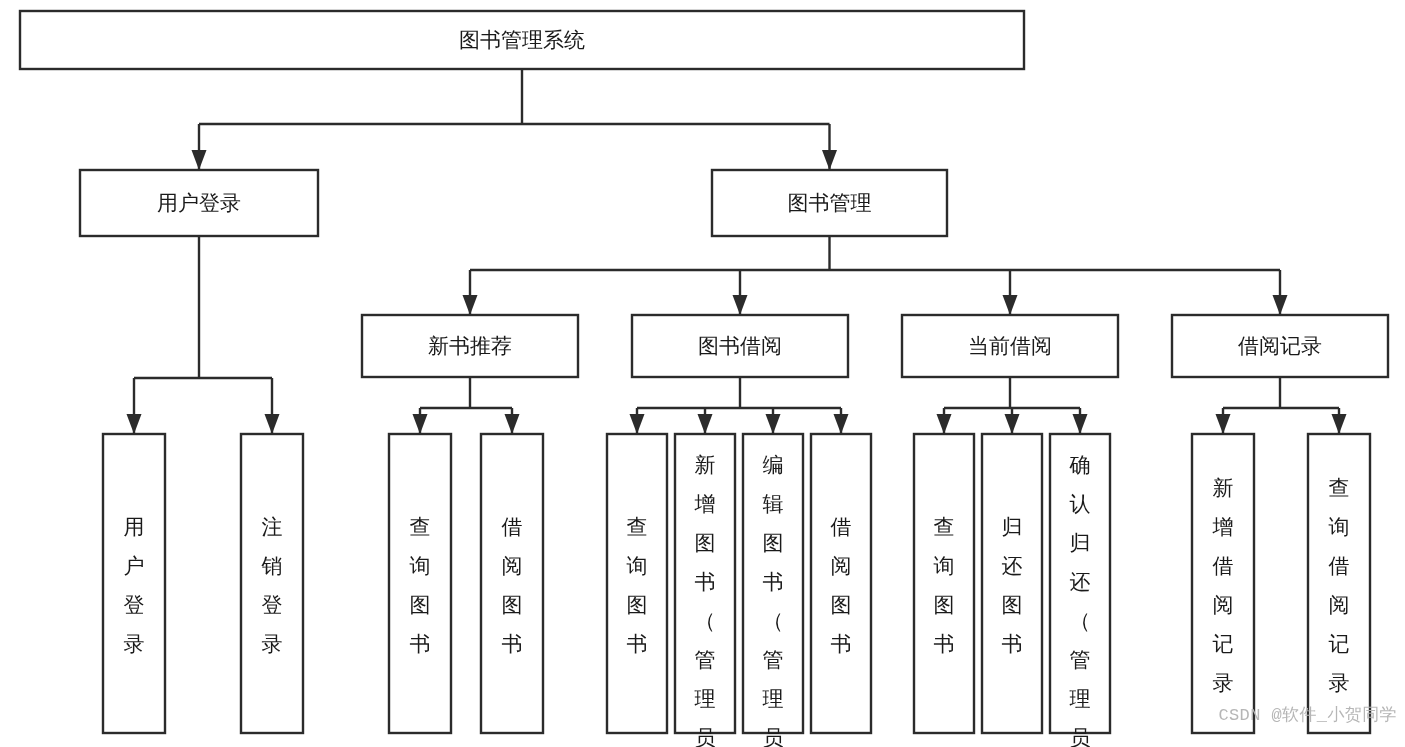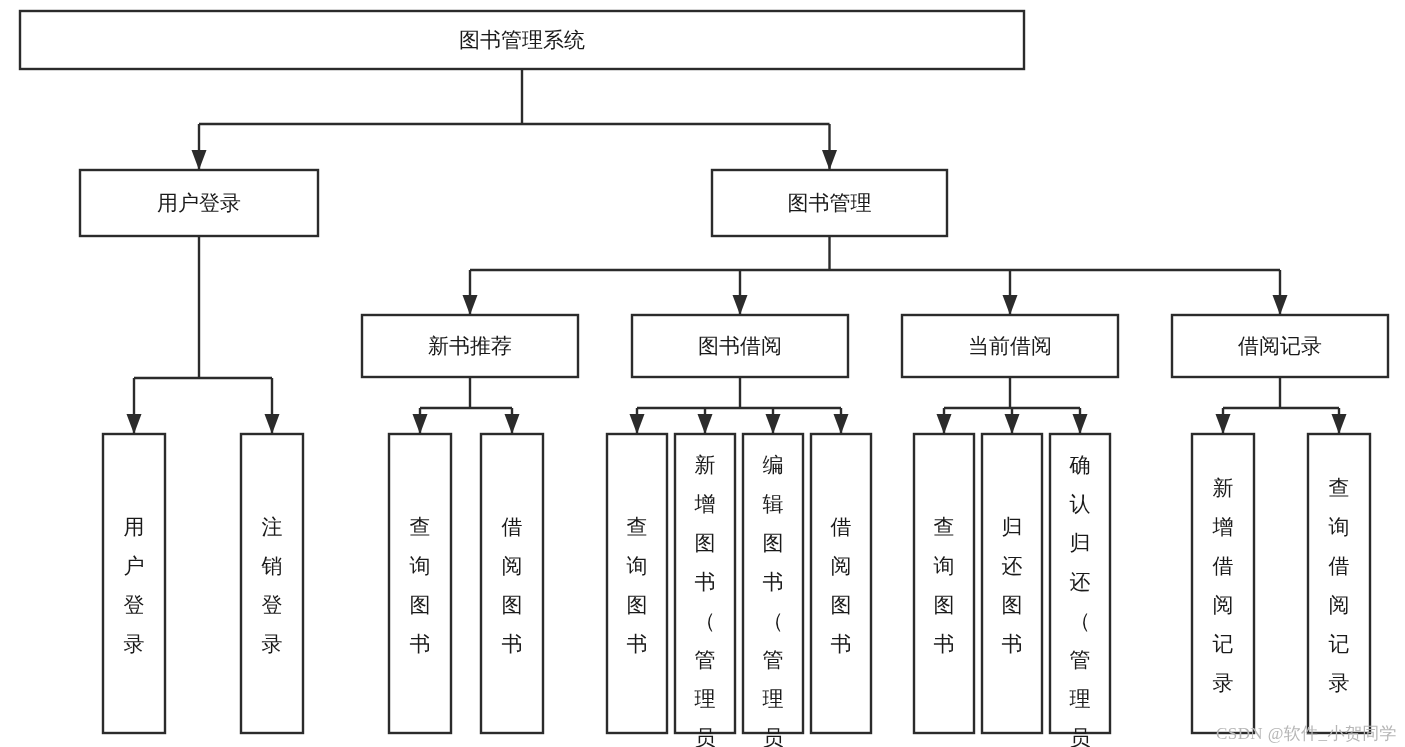--- a/index.html
+++ b/index.html
@@ -45,22 +45,22 @@
   }
   .node-label-vertical {
     font-family: "Liberation Sans", "DejaVu Sans", sans-serif;
     fill: #1a1a1a;
     font-size: 21px;
     text-anchor: middle;
   }
   .watermark {
     position: absolute;
     right: 8px;
-    bottom: 2px;
-    font-family: Liberation Serif, serif;
+    bottom: 21px;
+    font-family: Liberation Mono, monospace;
     font-size: 17px;
     color: #b6b6b6;
     white-space: nowrap;
     letter-spacing: 0.4px;
   }
 </style>
 </head>
 <body>
 
 <svg id="diagram" viewBox="0 0 1405 747">

